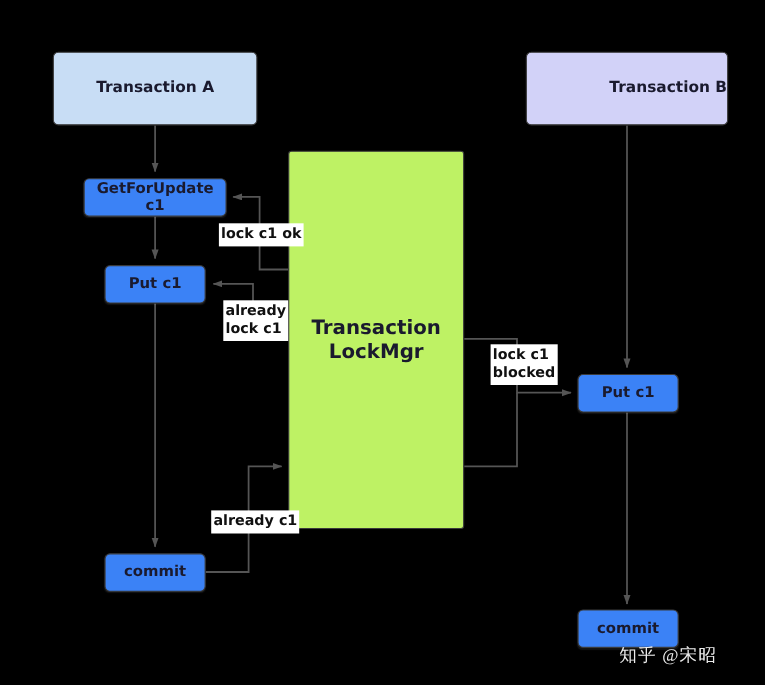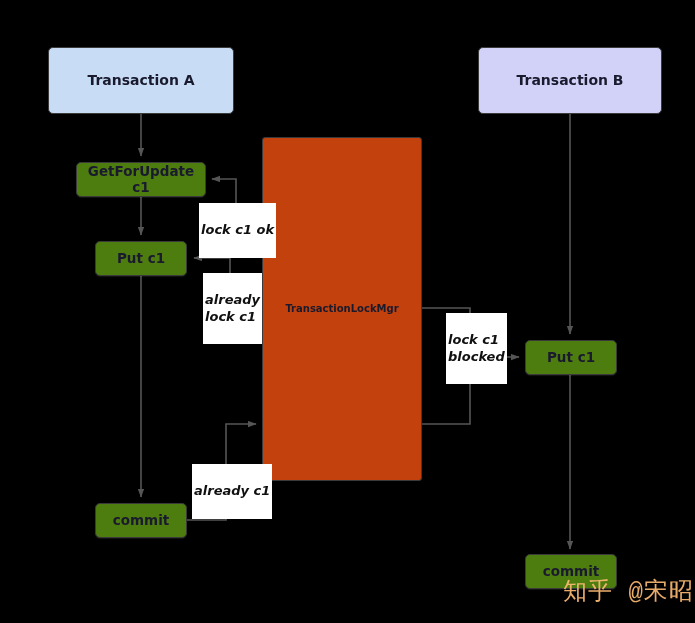--- a/index.html
+++ b/index.html
@@ -30,67 +30,67 @@
     align-items: center;
     justify-content: center;
     text-align: center;
     border: 1.4px solid #3a3a3a;
     border-radius: 5px;
     color: #1a1a2e;
     font-weight: bold;
     line-height: 1.18;
   }
   .node.plain {
-    background: #4d7c0f;
+    background: #3b82f6;
     font-weight: bold;
     font-size: 13.5px;
     box-shadow: 0 1px 1px rgba(255,255,255,0.08);
   }
   .node.actor-a {
     background: #c8ddf5;
     font-size: 14px;
   }
   .node.actor-b {
     background: #d2d2f8;
     font-size: 14px;
+    justify-content: flex-end;
   }
   .node.mgr {
-    background: #c2410c;
-    font-size: 10px;
+    background: #bef264;
+    font-size: 18px;
     border-radius: 3px;
     align-items: center;
   }
   .node.mgr .mgr-label {
     width: 120px;
     word-break: break-all;
   }
   .edge-label {
     position: absolute;
     background: #ffffff;
     color: #101010;
     font-size: 13px;
     font-weight: bold;
     line-height: 1.28;
-    padding: 19px 2px;
+    padding: 2px 2px;
     box-sizing: border-box;
     white-space: pre;
     text-align: center;
-    font-style: italic;
   }
   .edge-label.left-align {
     text-align: left;
   }
   .watermark {
     position: absolute;
-    color: #fdba74;
-    font-size: 24px;
+    color: #ffffff;
+    font-size: 16px;
     letter-spacing: 1px;
     opacity: 0.92;
     white-space: nowrap;
-    font-family: Liberation Mono, monospace;
+    font-family: Liberation Serif, serif;
   }
 </style>
 </head>
 <body>
 
 <div id="canvas">
 
   <svg id="wires" viewBox="0 0 695 623">
     <defs>
       <marker id="arrow" markerWidth="9" markerHeight="9" refX="8.2" refY="3.2" orient="auto" markerUnits="userSpaceOnUse">

